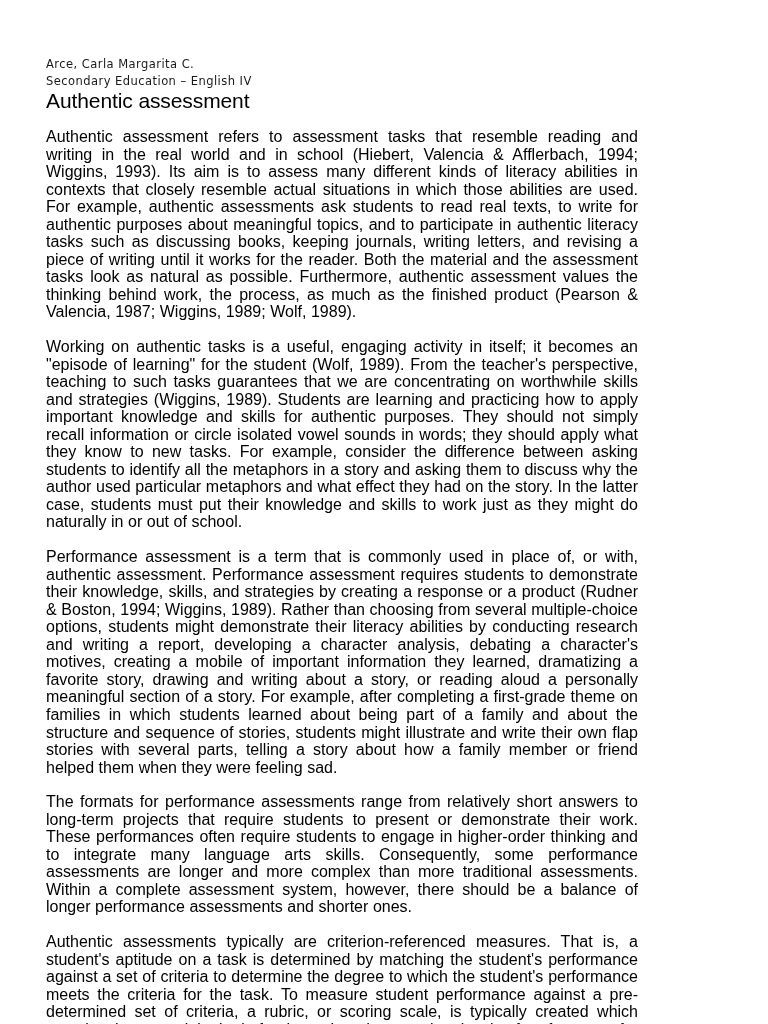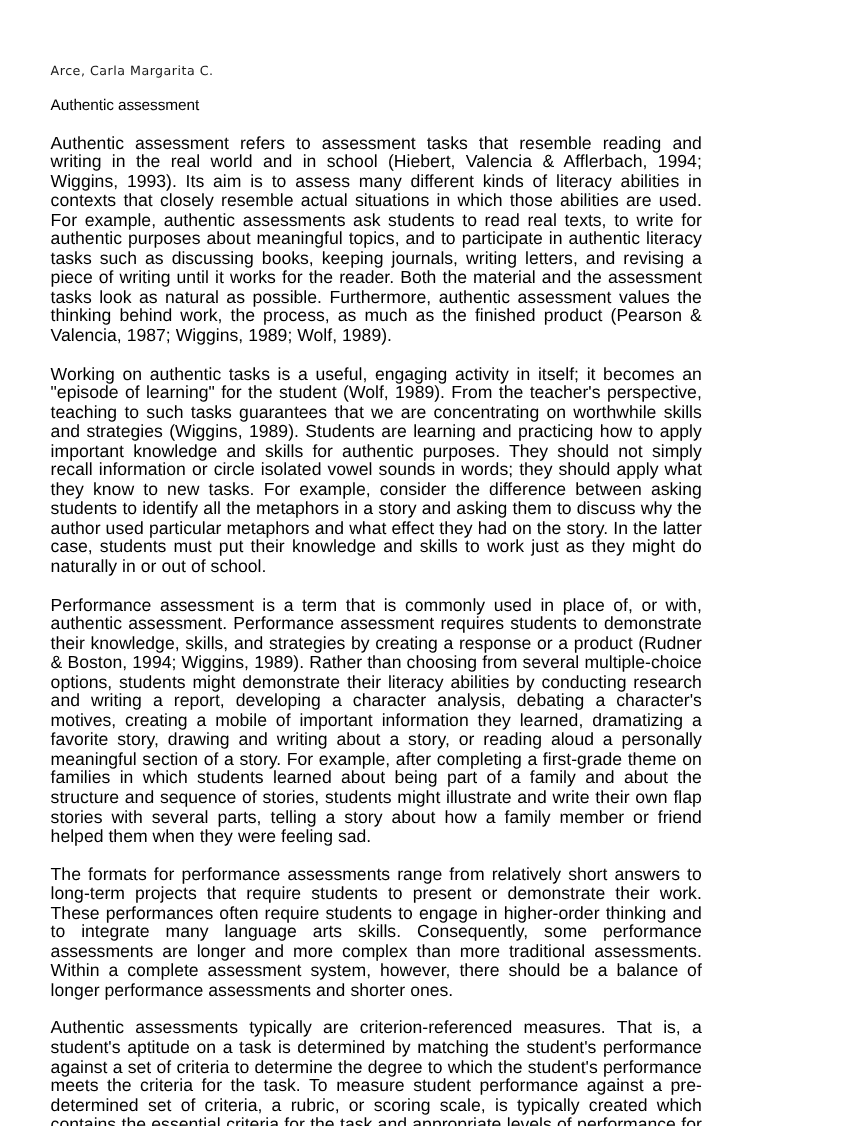--- a/index.html
+++ b/index.html
@@ -29,25 +29,25 @@
     font-family: "DejaVu Sans", sans-serif;
     font-size: 11.5px;
     line-height: 16.5px;
     letter-spacing: 0.45px;
     color: #1a1a1a;
     margin-bottom: 1px;
   }
   .author-line { white-space: nowrap; }
   .doc-title {
     font-family: "Liberation Sans", sans-serif;
-    font-size: 14px;
+    font-size: 21px;
     font-weight: 400;
     line-height: 22px;
     letter-spacing: -0.1px;
-    margin: 11px 0 0 0;
+    margin: 1px 0 0 0;
     color: #000;
   }
   
   .body-wrap { margin-top: 16px; }
   p.para {
     font-size: 16px;
     line-height: 17.55px;
     text-align: justify;
     margin: 0 0 17px 0;
     color: #000;
@@ -112,20 +112,21 @@
   
   table.rubric td.weight { vertical-align: middle; }
 </style>
 </head>
 <body>
 
 <div class="page">
 
   <div class="author-block">
     <div class="author-line">Arce, Carla Margarita C.</div>
+    <div class="author-line">Secondary Education – English IV</div>
   </div>
 
   <h1 class="doc-title">Authentic assessment</h1>
 
   <div class="body-wrap">
     <p class="para">Authentic assessment refers to assessment tasks that resemble reading and writing in the real world and in school (Hiebert, Valencia &amp; Afflerbach, 1994; Wiggins, 1993). Its aim is to assess many different kinds of literacy abilities in contexts that closely resemble actual situations in which those abilities are used. For example, authentic assessments ask students to read real texts, to write for authentic purposes about meaningful topics, and to participate in authentic literacy tasks such as discussing books, keeping journals, writing letters, and revising a piece of writing until it works for the reader. Both the material and the assessment tasks look as natural as possible. Furthermore, authentic assessment values the thinking behind work, the process, as much as the finished product (Pearson &amp; Valencia, 1987; Wiggins, 1989; Wolf, 1989).</p>
     <p class="para">Working on authentic tasks is a useful, engaging activity in itself; it becomes an "episode of learning" for the student (Wolf, 1989). From the teacher's perspective, teaching to such tasks guarantees that we are concentrating on worthwhile skills and strategies (Wiggins, 1989). Students are learning and practicing how to apply important knowledge and skills for authentic purposes. They should not simply recall information or circle isolated vowel sounds in words; they should apply what they know to new tasks. For example, consider the difference between asking students to identify all the metaphors in a story and asking them to discuss why the author used particular metaphors and what effect they had on the story. In the latter case, students must put their knowledge and skills to work just as they might do naturally in or out of school.</p>
     <p class="para">Performance assessment is a term that is commonly used in place of, or with, authentic assessment. Performance assessment requires students to demonstrate their knowledge, skills, and strategies by creating a response or a product (Rudner &amp; Boston, 1994; Wiggins, 1989). Rather than choosing from several multiple-choice options, students might demonstrate their literacy abilities by conducting research and writing a report, developing a character analysis, debating a character's motives, creating a mobile of important information they learned, dramatizing a favorite story, drawing and writing about a story, or reading aloud a personally meaningful section of a story. For example, after completing a first-grade theme on families in which students learned about being part of a family and about the structure and sequence of stories, students might illustrate and write their own flap stories with several parts, telling a story about how a family member or friend helped them when they were feeling sad.</p>
     <p class="para">The formats for performance assessments range from relatively short answers to long-term projects that require students to present or demonstrate their work. These performances often require students to engage in higher-order thinking and to integrate many language arts skills. Consequently, some performance assessments are longer and more complex than more traditional assessments. Within a complete assessment system, however, there should be a balance of longer performance assessments and shorter ones.</p>
     <p class="para">Authentic assessments typically are criterion-referenced measures.  That is, a student's aptitude on a task is determined by matching the student's performance against a set of criteria to determine the degree to which the student's performance meets the criteria for the task.  To measure student performance against a pre-determined set of criteria, a rubric, or scoring scale, is typically created which contains the essential criteria for the task and appropriate levels of performance for each criterion.  For example, the following rubric (scoring scale) covers the research portion of a project:</p>

